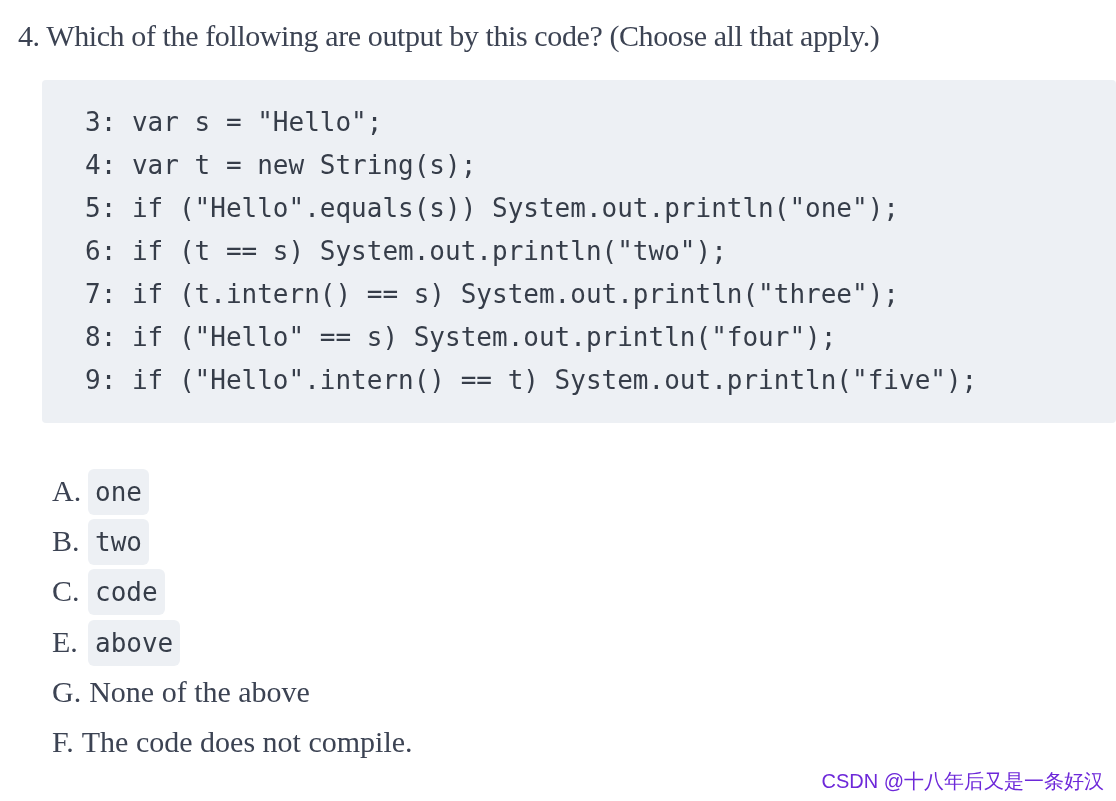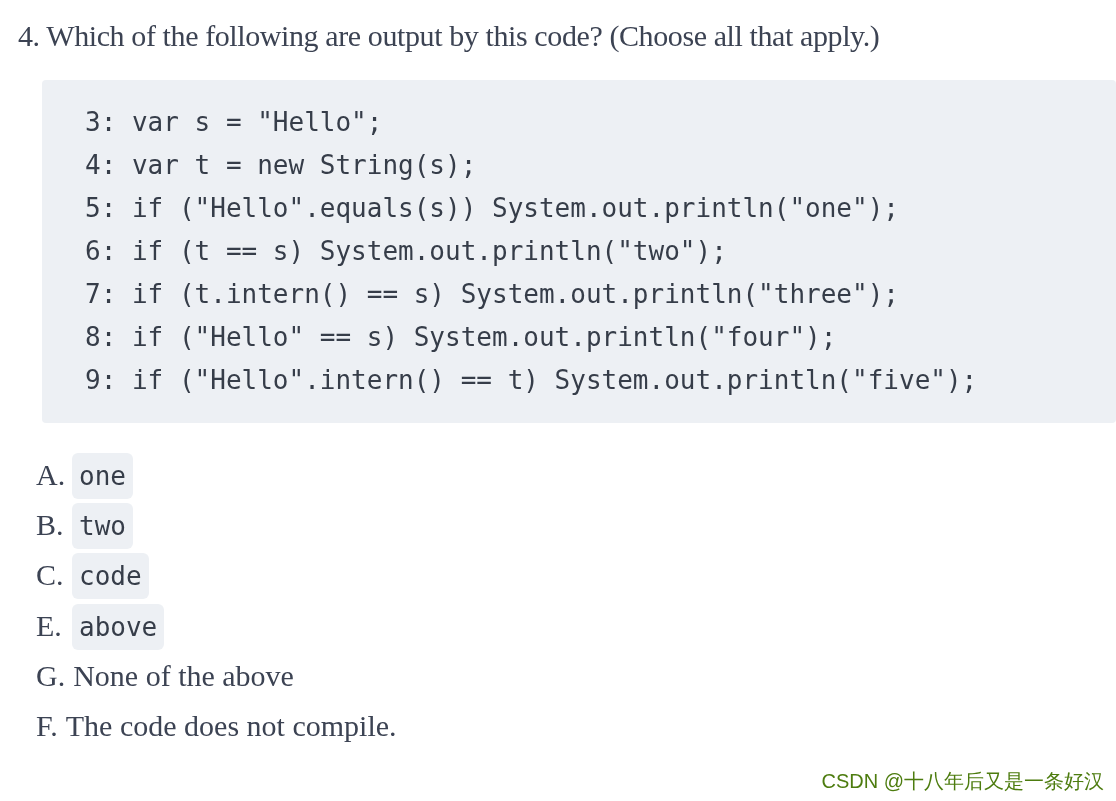--- a/index.html
+++ b/index.html
@@ -40,21 +40,21 @@
     font-family: "DejaVu Sans Mono", monospace;
     font-size: 26px;
     line-height: 43px;
     color: #363d49;
     white-space: pre;
   }
   .options {
     position: absolute;
     left: 36px;
     top: 450px;
-    margin: 0;
+    margin: 16px;
     padding: 0;
     list-style: none;
   }
   .option-row {
     height: 50.2px;
     line-height: 50.2px;
     white-space: nowrap;
     font-size: 30px;
     color: #3c4353;
   }
@@ -74,21 +74,21 @@
     background: #edf0f4;
     border-radius: 6px;
     color: #363d49;
   }
   .watermark {
     position: absolute;
     right: 12px;
     bottom: 6px;
     font-family: "Liberation Sans", sans-serif;
     font-size: 20px;
-    color: #4d7c0f;
+    color: #6d28d9;
     text-shadow: 1px 1px 0 #ffffff;
     margin-top: 19px;
   }
 </style>
 </head>
 <body>
 
 <h1 class="title">4. Which of the following are output by this code? (Choose all that apply.)</h1>
 
 <pre class="codeblock"><code id="code-lines"><div class="code-line">3: var s = "Hello";</div><div class="code-line">4: var t = new String(s);</div><div class="code-line">5: if ("Hello".equals(s)) System.out.println("one");</div><div class="code-line">6: if (t == s) System.out.println("two");</div><div class="code-line">7: if (t.intern() == s) System.out.println("three");</div><div class="code-line">8: if ("Hello" == s) System.out.println("four");</div><div class="code-line">9: if ("Hello".intern() == t) System.out.println("five");</div></code></pre>

